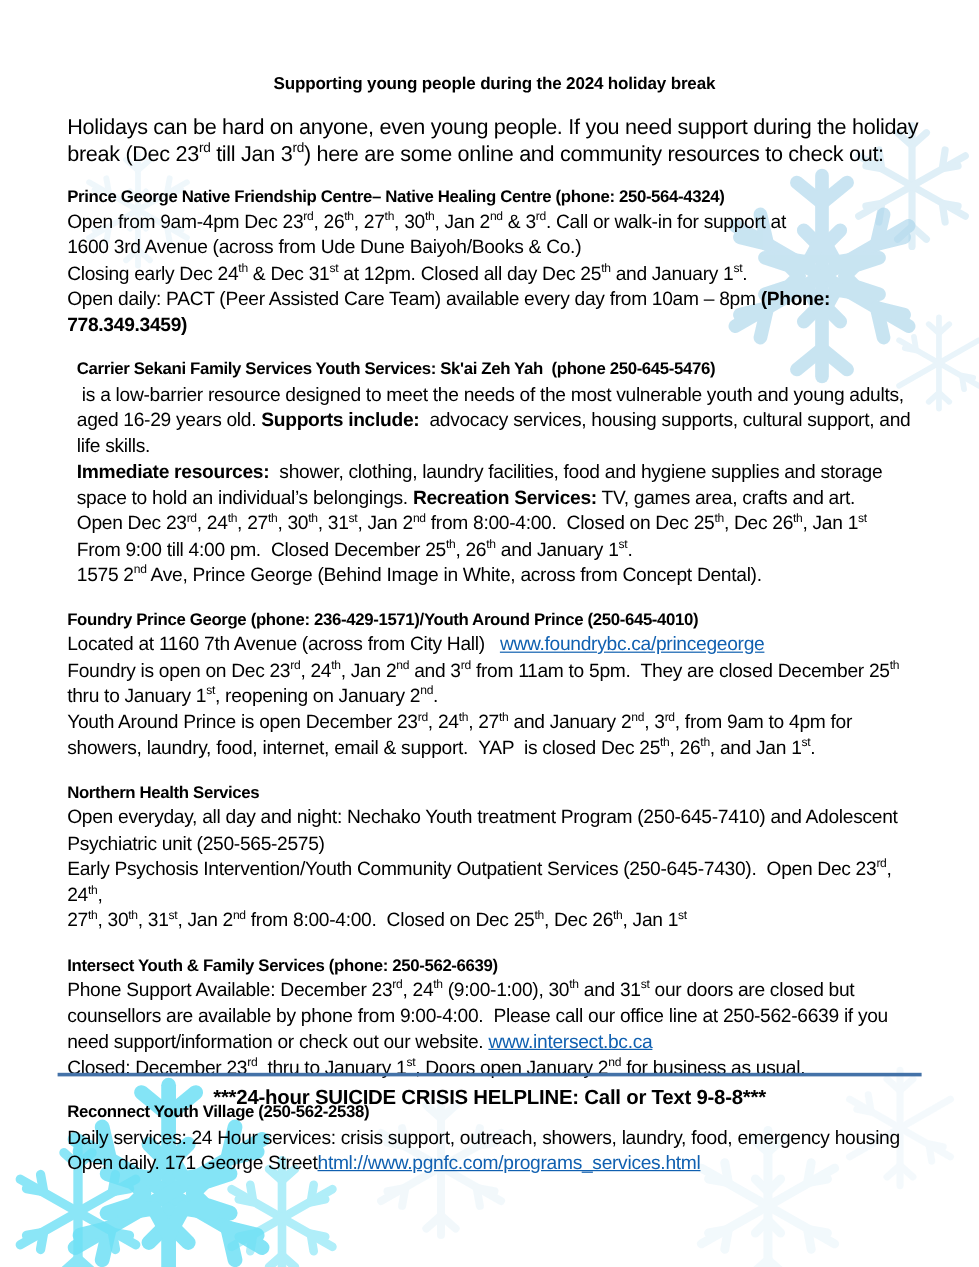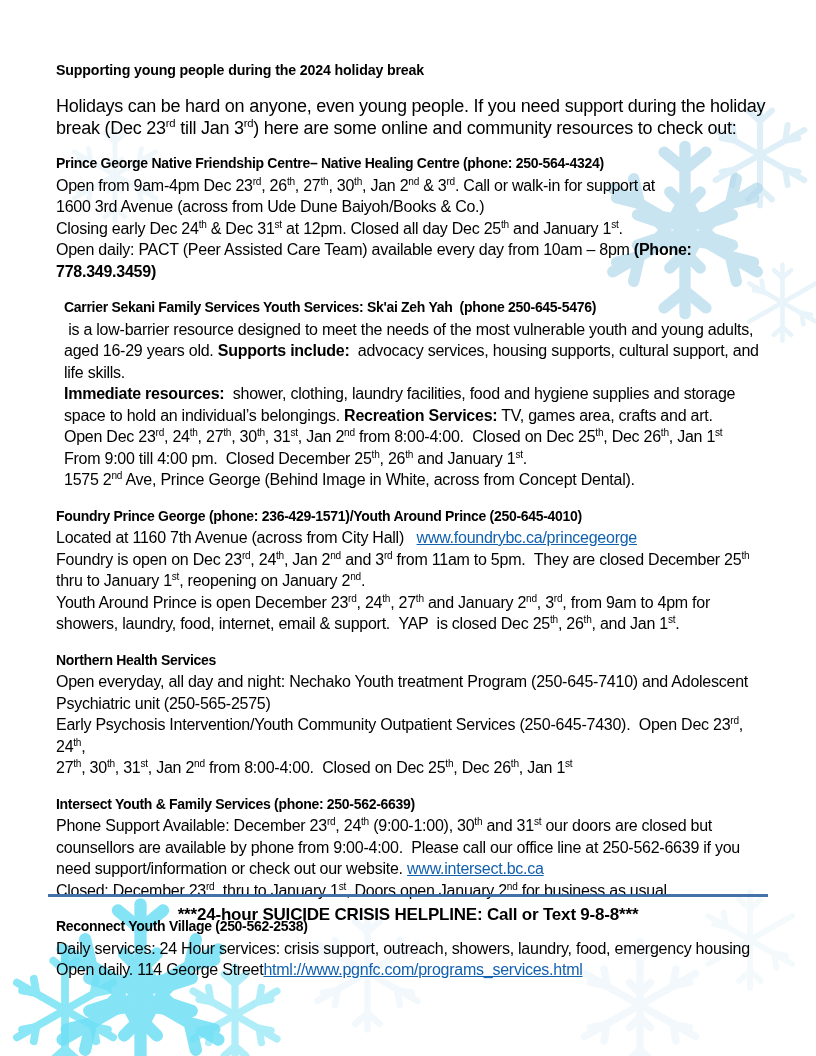--- a/index.html
+++ b/index.html
@@ -42,20 +42,21 @@
 
   
   .content {
     position: relative;
     z-index: 2;
     padding: 62px 48px 0 56px;
   }
   h1.doc-title {
     font-size: 14.2px;
     font-weight: bold;
+    text-align: center;
     margin: 0 0 18px 0;
     letter-spacing: -0.15px;
   }
   p.para {
     font-size: 18px;
     line-height: 21.5px;
     margin: 0 0 8px 0;
     letter-spacing: -0.25px;
   }
   .sec { margin: 0 0 2px 0; }
@@ -326,21 +327,21 @@
         Closed: December 23<sup>rd</sup> &nbsp;thru to January 1<sup>st</sup>, Doors open January 2<sup>nd</sup> for business as usual.
       </p>
     </div>
 
     <div class="gap-lg"></div>
 
     <div class="sec">
       <p class="sec-head">Reconnect Youth Village (250-562-2538)</p>
       <p class="sec-body">
         <span>Daily services: 24 Hour services: crisis support, outreach, showers, laundry, food, emergency housing</span><br>
-        <span>Open daily. 114 George Street</span><a class="link" href="#">html://www.pgnfc.com/programs_services.html</a>
+        <span>Open daily. 171 George Street</span><a class="link" href="#">html://www.pgnfc.com/programs_services.html</a>
       </p>
     </div>
 
   </div>
 
   <div class="rule"></div>
 
   <div class="helpline">***24-hour SUICIDE CRISIS HELPLINE: Call or Text 9-8-8***</div>
 
 </div>

